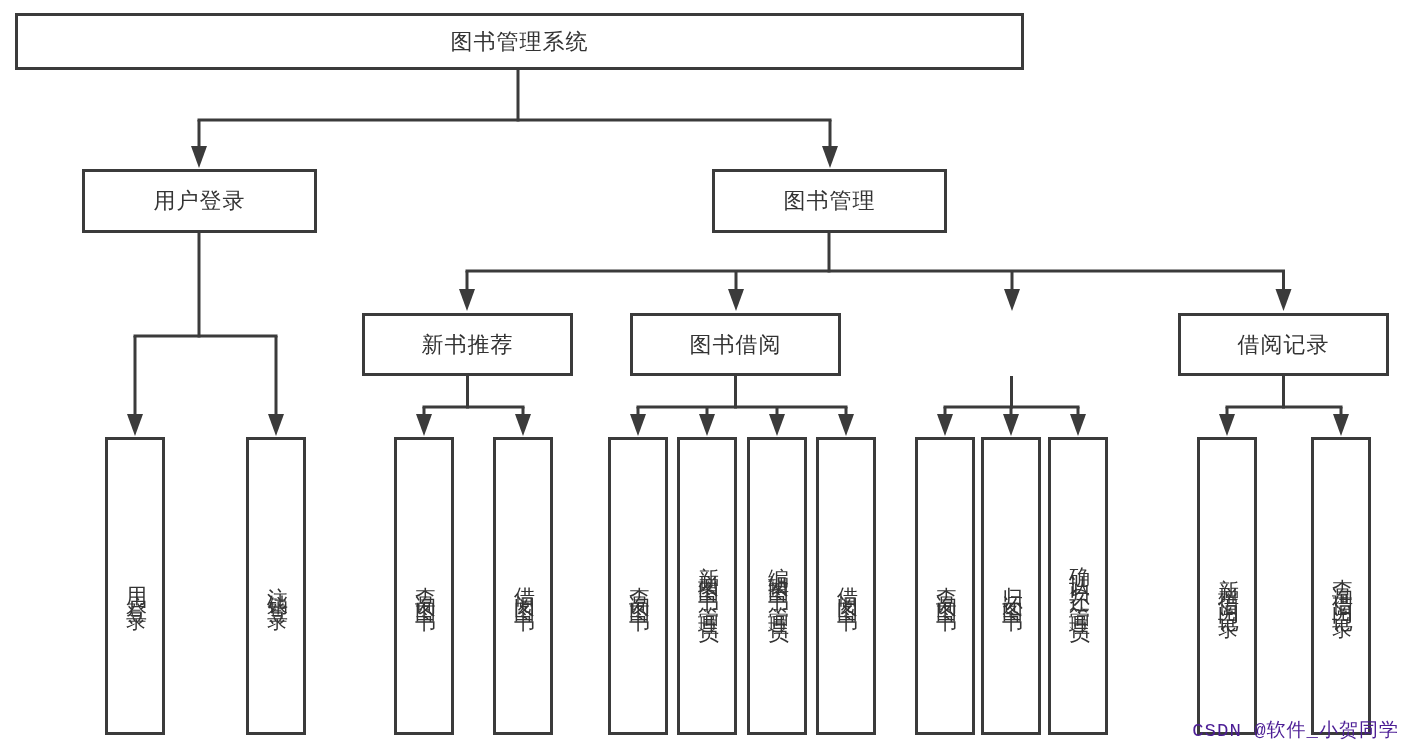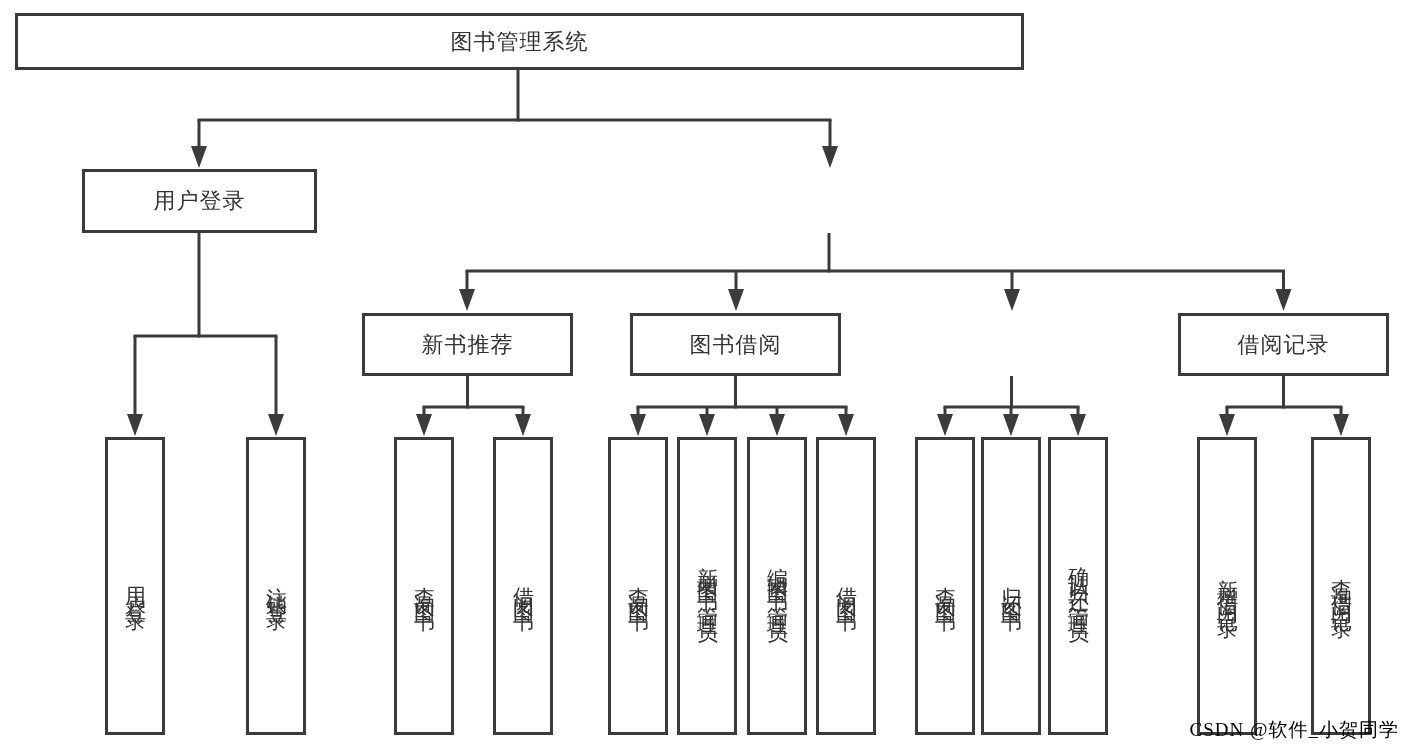--- a/index.html
+++ b/index.html
@@ -2,21 +2,21 @@
 <html><head>
 <meta charset="utf-8">
 <style>
   html,body{margin:0;padding:0;background:#ffffff;}
   .canvas{
     position:relative;
     width:1405px;
     height:747px;
     background:#ffffff;
     overflow:hidden;
-    font-family:Liberation Serif, serif;
+    font-family:Liberation Mono, monospace;
     color:#333333;
   }
   .connectors{
     position:absolute;
     left:0;top:0;
     width:1405px;height:747px;
   }
   .ln{stroke:#3b3b3b;stroke-width:3;fill:none;}
   .ah{fill:#3b3b3b;stroke:none;}
   .box{
@@ -39,21 +39,21 @@
     text-orientation:mixed;
     font-size:21px;
     letter-spacing:8px;
     line-height:1;
   }
   .watermark{
     position:absolute;
     right:6px;
     bottom:4px;
     font-size:19px;
-    color:#000000;
+    color:#4c1d95;
     letter-spacing:1px;
     white-space:nowrap;
   }
 </style>
 </head>
 <body>
 
 <div class="canvas">
 
   <svg class="connectors" viewBox="0 0 1405 747" xmlns="http://www.w3.org/2000/svg">
@@ -128,20 +128,21 @@
       <line class="ln" x1="1227" y1="407" x2="1227" y2="418"></line>
       <path class="ah" d="M1219 414 H1235 L1227 436 Z"></path>
       <line class="ln" x1="1341" y1="407" x2="1341" y2="418"></line>
       <path class="ah" d="M1333 414 H1349 L1341 436 Z"></path>
     </g>
   </svg>
 
   <div class="box h" style="left:15px;top:13px;width:1009px;height:57px">图书管理系统</div>
 
   <div class="box h" style="left:82px;top:169px;width:235px;height:64px">用户登录</div>
+  <div class="box h" style="left:712px;top:169px;width:235px;height:64px">图书管理</div>
 
   <div class="box h" style="left:362px;top:313px;width:211px;height:63px">新书推荐</div>
   <div class="box h" style="left:630px;top:313px;width:211px;height:63px">图书借阅</div>
   <div class="box h" style="left:1178px;top:313px;width:211px;height:63px">借阅记录</div>
 
   <div class="box v" style="left:105px;top:437px;width:60px;height:298px">用户登录</div>
   <div class="box v" style="left:246px;top:437px;width:60px;height:298px">注销登录</div>
 
   <div class="box v" style="left:394px;top:437px;width:60px;height:298px">查询图书</div>
   <div class="box v" style="left:493px;top:437px;width:60px;height:298px">借阅图书</div>

